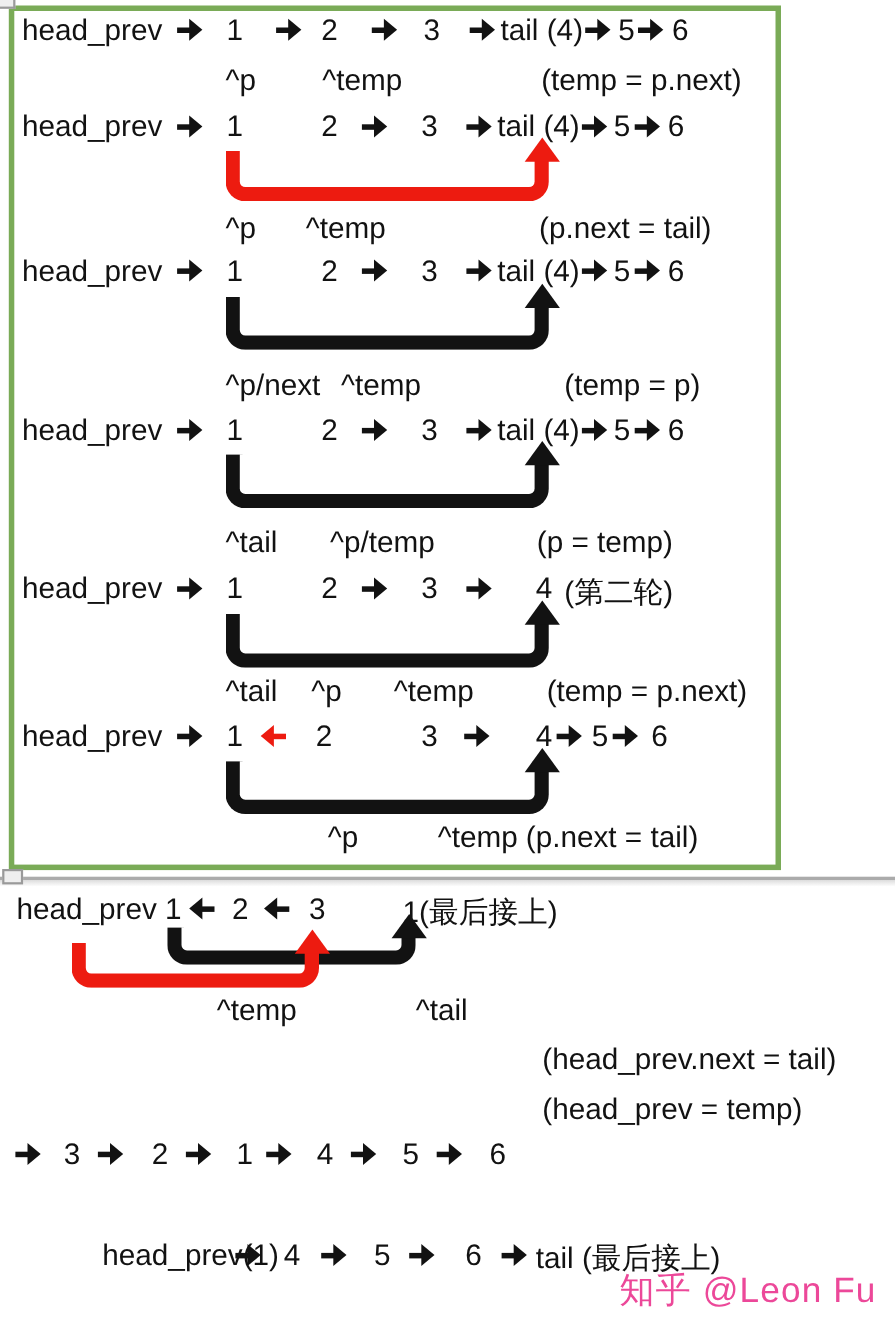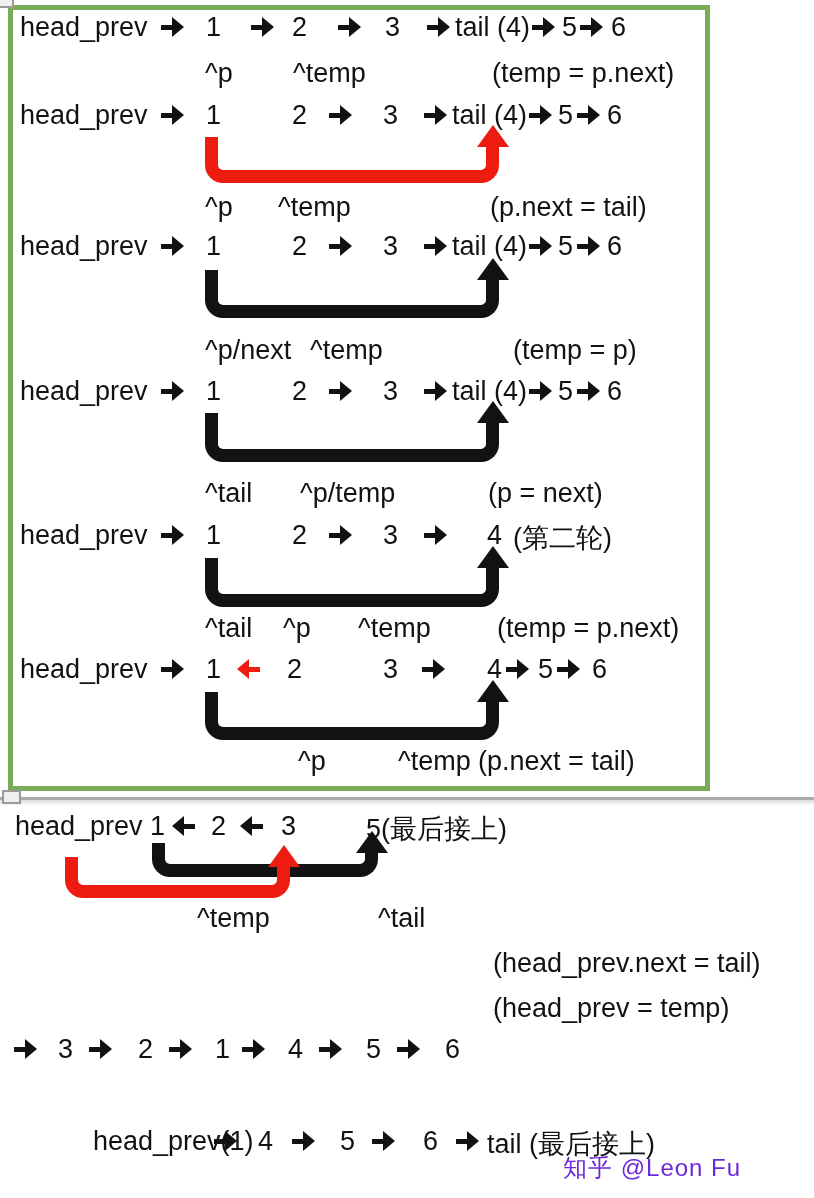--- a/index.html
+++ b/index.html
@@ -25,21 +25,21 @@
     border-left:16px solid transparent;border-right:16px solid transparent;
     border-bottom:22px solid currentColor;}
   .frame{position:absolute;left:8px;top:5px;width:702px;height:786px;
     border:5px solid #7aab57;box-sizing:border-box;}
   .divider{position:absolute;left:0;top:797px;width:814px;height:3px;background:#ababab;}
   .divider-fade{position:absolute;left:0;top:800px;width:814px;height:6px;
     background:linear-gradient(#dcdcdc,#ffffff);}
   .handle{position:absolute;background:#efefef;border:2px solid #9a9a9a;box-sizing:border-box;}
   .h-tl{left:0;top:0;width:14px;height:8px;border-left:0;border-top:0;}
   .h-bl{left:2px;top:790px;width:19px;height:14px;}
-  .wm{position:absolute;color:#6d28d9;font-size:24px;letter-spacing:1px;}
+  .wm{position:absolute;color:#ec4899;font-size:32px;letter-spacing:1px;}
 </style>
 </head>
 <body>
 
 <div id="screen">
 
   <div class="frame"></div>
   <div class="divider"></div>
   <div class="divider-fade"></div>
   <div class="handle h-tl"></div>
@@ -129,21 +129,21 @@
     <span class="ar" style="left:576px"></span>
     <span class="t" style="left:607px">6</span>
   </div>
   <div class="u" style="left:205px;top:413px;width:294px;height:49px">
     <span class="uhead"></span>
   </div>
 
   <div class="line" style="top:478px">
     <span class="t" style="left:205px">^tail</span>
     <span class="t" style="left:300px">^p/temp</span>
-    <span class="t" style="left:488px">(p = next)</span>
+    <span class="t" style="left:488px">(p = temp)</span>
   </div>
 
   <div class="line" style="top:520px">
     <span class="t" style="left:20px">head_prev</span>
     <span class="ar" style="left:160px"></span>
     <span class="t" style="left:206px">1</span>
     <span class="t" style="left:292px">2</span>
     <span class="ar" style="left:328px"></span>
     <span class="t" style="left:383px">3</span>
     <span class="ar" style="left:423px"></span>
@@ -185,21 +185,21 @@
     <span class="t" style="left:478px">(p.next = tail)</span>
   </div>
 
   <div class="line" style="top:811px">
     <span class="t" style="left:15px">head_prev</span>
     <span class="t" style="left:150px">1</span>
     <span class="ar left" style="left:170px"></span>
     <span class="t" style="left:211px">2</span>
     <span class="ar left" style="left:238px"></span>
     <span class="t" style="left:281px">3</span>
-    <span class="t" style="left:366px">5(最后接上)</span>
+    <span class="t" style="left:366px">1(最后接上)</span>
   </div>
   <div class="u" style="left:152px;top:843px;width:226px;height:34px">
     <span class="uhead"></span>
   </div>
   <div class="u red" style="left:65px;top:857px;width:225px;height:41px">
     <span class="uhead"></span>
   </div>
 
   <div class="line" style="top:903px">
     <span class="t" style="left:197px">^temp</span>

